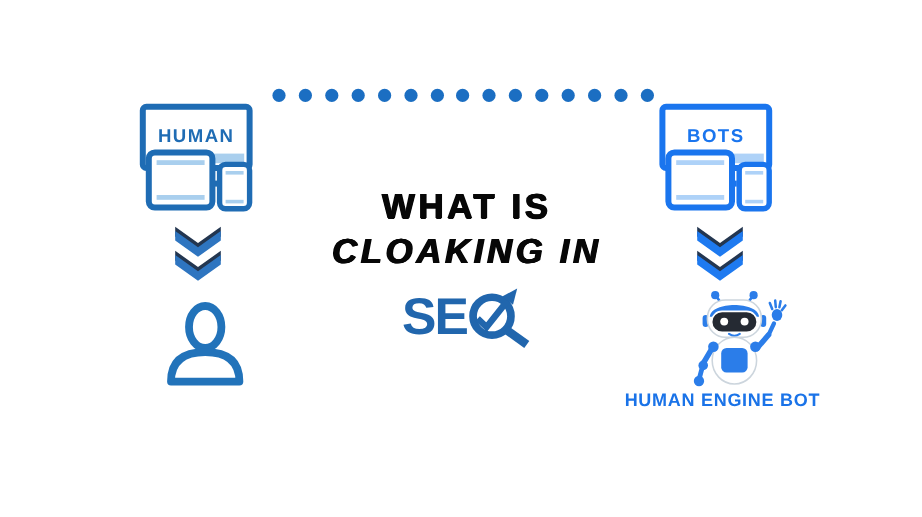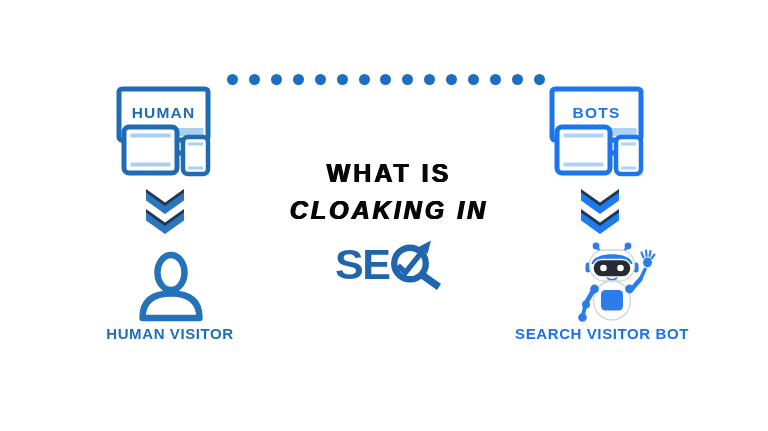--- a/index.html
+++ b/index.html
@@ -10,21 +10,21 @@
   .abs{position:absolute;}
 
   
   #connector{left:227px;top:74px;width:318px;height:11px;display:flex;
     justify-content:space-between;align-items:center;}
   .dot{width:11px;height:11px;border-radius:50%;background:var(--dot);}
 
   
   #title-block{left:389px;top:160px;transform:translateX(-50%);text-align:center;white-space:nowrap;}
   .title-line{
-    font-size:25px;font-weight:bold;letter-spacing:3px;color:var(--title-black);
+    font-size:29px;font-weight:bold;letter-spacing:3px;color:var(--title-black);
     line-height:27px;
     text-shadow:0.6px 0 0 currentColor,-0.6px 0 0 currentColor,0 0.4px 0 currentColor;
   }
   .title-line + .title-line{margin-top:10px;font-style:italic;}
 
   
   .caption{font-size:15px;font-weight:bold;letter-spacing:.6px;white-space:nowrap;
     transform:translateX(-50%);}
   #caption-left{left:170px;top:325px;color:var(--left-caption);}
   #caption-right{left:602px;top:325px;color:var(--right-caption);}
@@ -183,16 +183,15 @@
       <line class="rob-line" x1="69" y1="49" x2="78.5" y2="38" stroke-width="4.6"></line>
       <line class="rob-line" x1="78.5" y1="38" x2="83" y2="28.5" stroke-width="3.6"></line>
       <ellipse class="rob-blue" cx="85.5" cy="21.5" rx="4.4" ry="5"></ellipse>
       <line class="rob-line" x1="81.5" y1="16.5" x2="79.5" y2="11.5" stroke-width="2.1"></line>
       <line class="rob-line" x1="84.5" y1="15" x2="84" y2="9.5" stroke-width="2.1"></line>
       <line class="rob-line" x1="87.5" y1="15" x2="88.5" y2="10" stroke-width="2.1"></line>
       <line class="rob-line" x1="89.5" y1="17.5" x2="92.5" y2="13.5" stroke-width="2.1"></line>
     </g>
   </svg>
 
-  <div class="abs caption" id="caption-left">HUMAN VISITOR</div>
-  <div class="abs caption" id="caption-right">SEARCH VISITOR BOT</div>
+  <div class="abs caption" id="caption-right">HUMAN ENGINE BOT</div>
 
 </div>
 
 </body></html>

